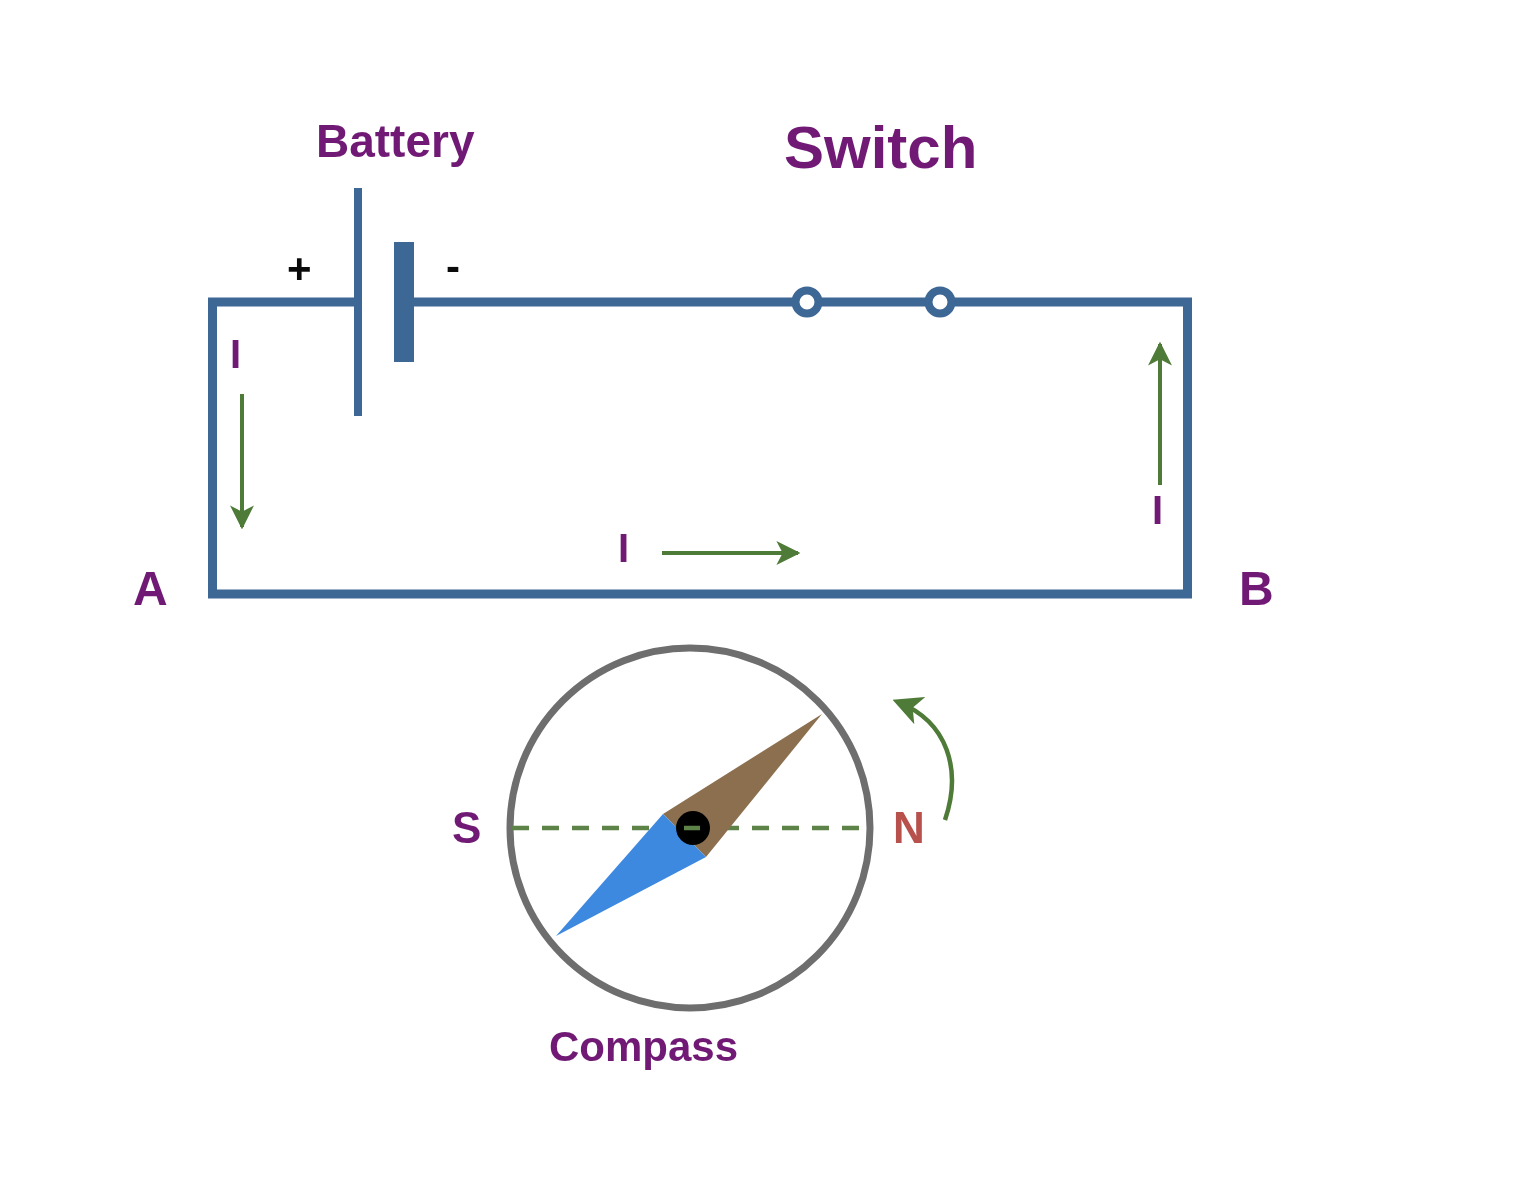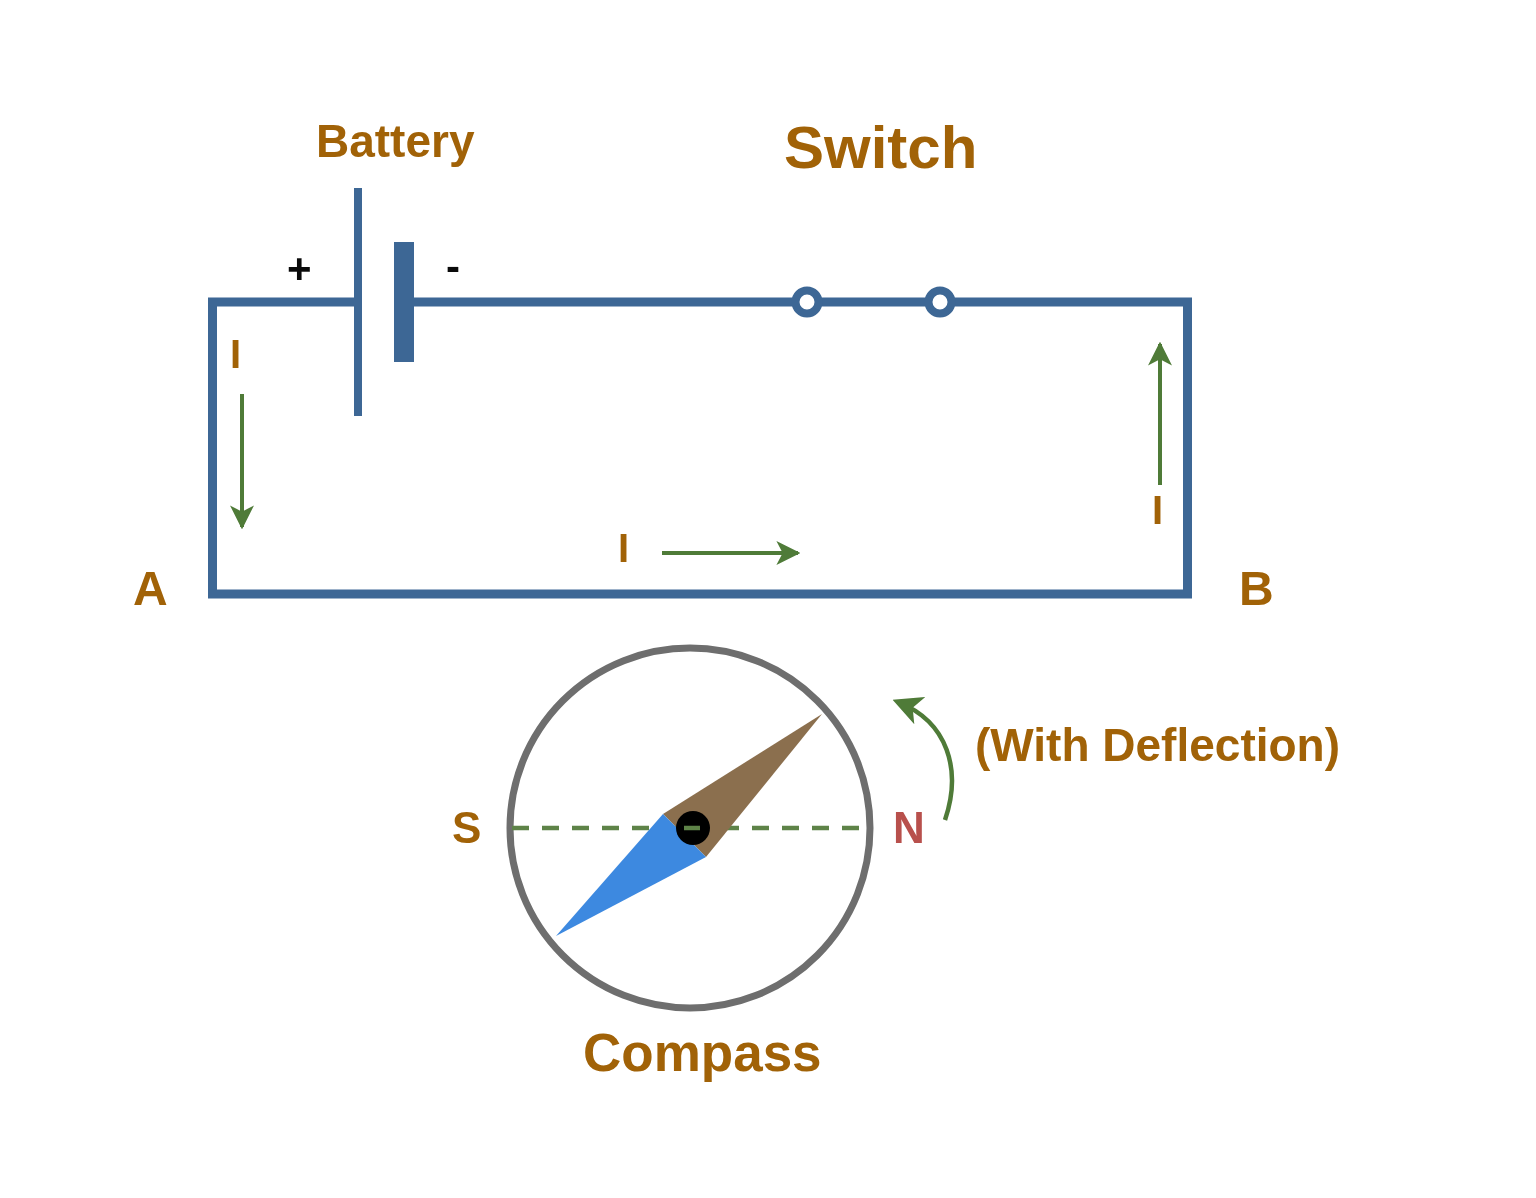--- a/index.html
+++ b/index.html
@@ -26,37 +26,37 @@
     height: 1198px;
   }
   .lbl {
     position: absolute;
     font-family: "Liberation Sans", sans-serif;
     font-weight: bold;
     white-space: nowrap;
     line-height: 1;
     user-select: none;
   }
-  .lbl-blue  { color: #a16207; }
+  .lbl-blue  { color: #701a75; }
   .lbl-red   { color: #B8504C; }
   .lbl-black { color: #0A0A0A; }
 
   #label-battery        { left: 316px;  top: 118px;  font-size: 46px; }
   #label-switch         { left: 784px;  top: 118px;  font-size: 60px; }
   #label-plus           { left: 287px;  top: 248px;  font-size: 42px; }
   #label-minus          { left: 446px;  top: 246px;  font-size: 42px; }
   #label-a              { left: 133px;  top: 565px;  font-size: 48px; }
   #label-b              { left: 1239px; top: 565px;  font-size: 48px; }
   #label-i-left         { left: 230px;  top: 334px;  font-size: 40px; }
   #label-i-bottom       { left: 618px;  top: 528px;  font-size: 40px; }
   #label-i-right        { left: 1152px; top: 490px;  font-size: 40px; }
   #label-s              { left: 452px;  top: 806px;  font-size: 44px; }
   #label-n              { left: 893px;  top: 806px;  font-size: 44px; }
   #label-deflection     { left: 975px;  top: 722px;  font-size: 46px; }
-  #label-compass        { left: 583px;  top: 1026px; font-size: 53px; }
+  #label-compass        { left: 549px;  top: 1026px; font-size: 42px; }
 </style>
 </head>
 <body>
 
 <div id="stage">
 
   <svg id="diagram-svg" viewBox="0 0 1536 1198">
     <defs>
       <marker id="arrow-green" viewBox="0 0 10 10" refX="9" refY="5" markerWidth="6" markerHeight="6" orient="auto-start-reverse">
         <path d="M 0 0 L 10 5 L 0 10 L 2.6 5 z" fill="#4F7B38"></path>
@@ -134,17 +134,16 @@
   <div class="lbl lbl-blue" id="label-i-left">I</div>
 
   <div class="lbl lbl-blue" id="label-i-bottom">I</div>
 
   <div class="lbl lbl-blue" id="label-i-right">I</div>
 
   <div class="lbl lbl-blue" id="label-s">S</div>
 
   <div class="lbl lbl-red" id="label-n">N</div>
 
-  <div class="lbl lbl-blue" id="label-deflection">(With Deflection)</div>
 
   <div class="lbl lbl-blue" id="label-compass">Compass</div>
 
 </div>
 
 </body></html>

